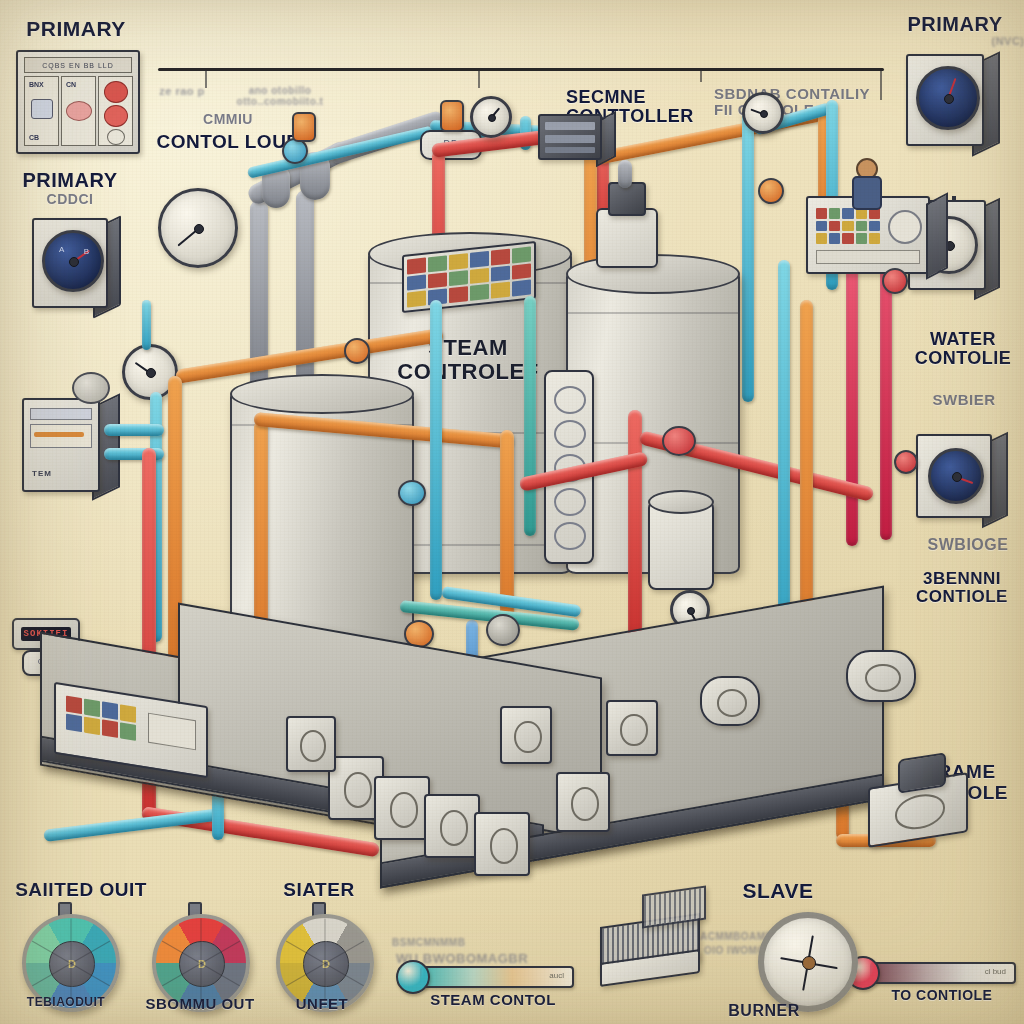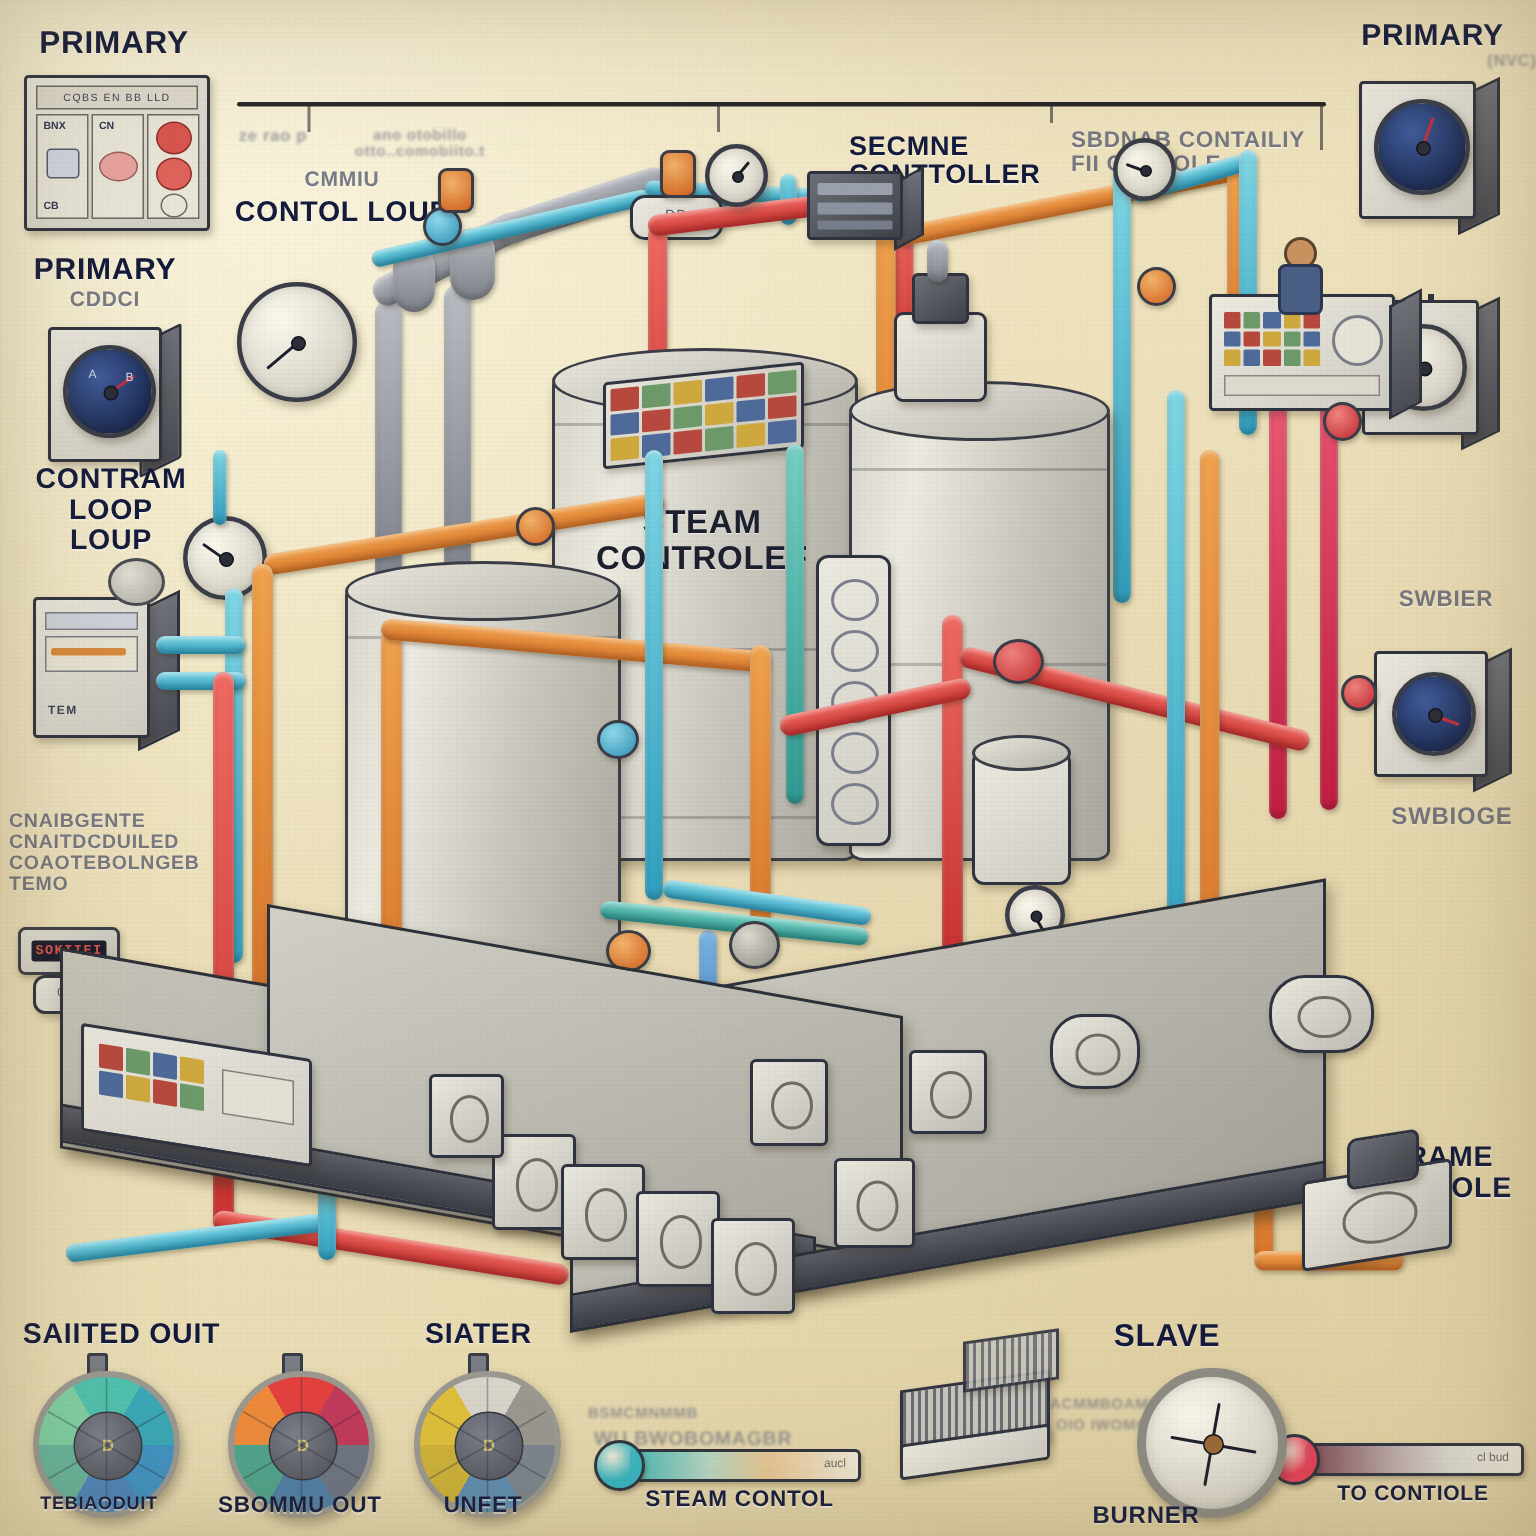--- a/index.html
+++ b/index.html
@@ -173,43 +173,37 @@
   <div class="lbl smudge" style="left:20px;top:192px;width:100px;font-size:14px;">CDDCI</div>
   <div class="iso-side" style="left:93px;top:222px;width:24px;height:86px;transform:skewY(-26deg);border-radius:2px;"></div>
   <div class="box panel" style="left:32px;top:218px;width:72px;height:86px;">
     <div class="gauge gauge-face-blue" style="left:8px;top:10px;width:56px;height:56px;">
       <div class="needle red" style="width:20px;transform:rotate(-35deg);"></div>
       <div class="hub"></div>
       <div style="position:absolute;left:14px;top:12px;color:#cfd8ee;font-size:8px;">A</div>
       <div style="position:absolute;right:12px;top:14px;color:#cfd8ee;font-size:8px;">B</div>
     </div>
   </div>
-  <div class="lbl" style="left:4px;top:310px;width:140px;font-size:19px;">CONTRAM LOOP
-LOUP</div>
 
   <div class="gauge" style="left:122px;top:344px;width:50px;height:50px;">
     <div class="needle" style="width:18px;transform:rotate(215deg);"></div>
     <div class="hub"></div>
   </div>
   <div class="pipe p-cyan" style="left:142px;top:300px;width:9px;height:50px;"></div>
 
   <div class="iso-side" style="left:92px;top:400px;width:24px;height:90px;transform:skewY(-26deg);"></div>
   <div class="box panel" style="left:22px;top:398px;width:74px;height:90px;">
     <div style="position:absolute;left:6px;top:8px;right:6px;height:10px;background:#cfd3dd;border:1px solid #7a7d86;"></div>
     <div style="position:absolute;left:6px;top:24px;right:6px;height:22px;background:#e8e4d6;border:1px solid #7a7d86;">
       <div style="position:absolute;left:3px;top:7px;width:50px;height:5px;background:#d98a3c;border-radius:2px;"></div>
     </div>
     <div style="position:absolute;left:8px;bottom:12px;font-size:8px;color:#3b3f52;letter-spacing:1px;font-weight:700;">TEM</div>
   </div>
   <div class="flange" style="left:72px;top:372px;width:34px;height:28px;"></div>
 
-  <div class="lbl smudge" style="left:6px;top:540px;width:170px;font-size:13px;text-align:left;">CNAIBGENTE
-CNAITDCDUILED
-COAOTEBOLNGEB
-TEMO</div>
 
   <div class="lcd" style="left:12px;top:618px;width:64px;height:28px;">
     <div class="lcd-screen">SOKIIEI</div>
   </div>
   <div class="box panel" style="left:22px;top:650px;width:46px;height:22px;border-radius:8px;">
     <div style="font-size:8px;color:#4a4f6b;text-align:center;line-height:20px;">0168</div>
   </div>
 
   <div class="lbl" style="left:898px;top:14px;width:114px;font-size:20px;">PRIMARY</div>
   <div class="lbl vsmudge" style="left:971px;top:36px;width:74px;font-size:11px;">(NVC)</div>
@@ -221,30 +215,34 @@
     </div>
   </div>
 
   <div class="iso-side" style="left:974px;top:204px;width:22px;height:86px;transform:skewY(-26deg);"></div>
   <div class="box panel" style="left:908px;top:200px;width:74px;height:86px;">
     <div class="gauge" style="left:10px;top:14px;width:52px;height:52px;">
       <div class="needle red" style="width:19px;transform:rotate(160deg);"></div>
       <div class="hub"></div>
     </div>
   </div>
+  <div class="lbl" style="left:906px;top:330px;width:114px;font-size:18px;">WATER
+CONTOLIE</div>
   <div class="lbl smudge" style="left:912px;top:392px;width:104px;font-size:15px;">SWBIER</div>
 
   <div class="iso-side" style="left:982px;top:438px;width:22px;height:80px;transform:skewY(-26deg);"></div>
   <div class="box panel" style="left:916px;top:434px;width:72px;height:80px;">
     <div class="gauge gauge-face-blue" style="left:10px;top:12px;width:50px;height:50px;">
       <div class="needle red" style="width:18px;transform:rotate(20deg);"></div>
       <div class="hub"></div>
     </div>
   </div>
   <div class="lbl smudge" style="left:916px;top:536px;width:104px;font-size:16px;">SWBIOGE</div>
+  <div class="lbl" style="left:902px;top:570px;width:120px;font-size:17px;">3BENNNI
+CONTIOLE</div>
 
   <div class="lbl" style="left:898px;top:762px;width:124px;font-size:19px;">SRAME
 CONTOLE</div>
 
   <div class="lbl smudge" style="left:168px;top:112px;width:120px;font-size:14px;">CMMIU</div>
   <div class="lbl" style="left:140px;top:132px;width:176px;font-size:19px;">CONTOL LOUP</div>
 
   <div class="lbl" style="left:566px;top:88px;width:160px;font-size:18px;text-align:left;">SECMNE
 CONTTOLLER</div>
   <div class="lbl smudge" style="left:714px;top:86px;width:190px;font-size:15px;text-align:left;">SBDNAB CONTAILIY

